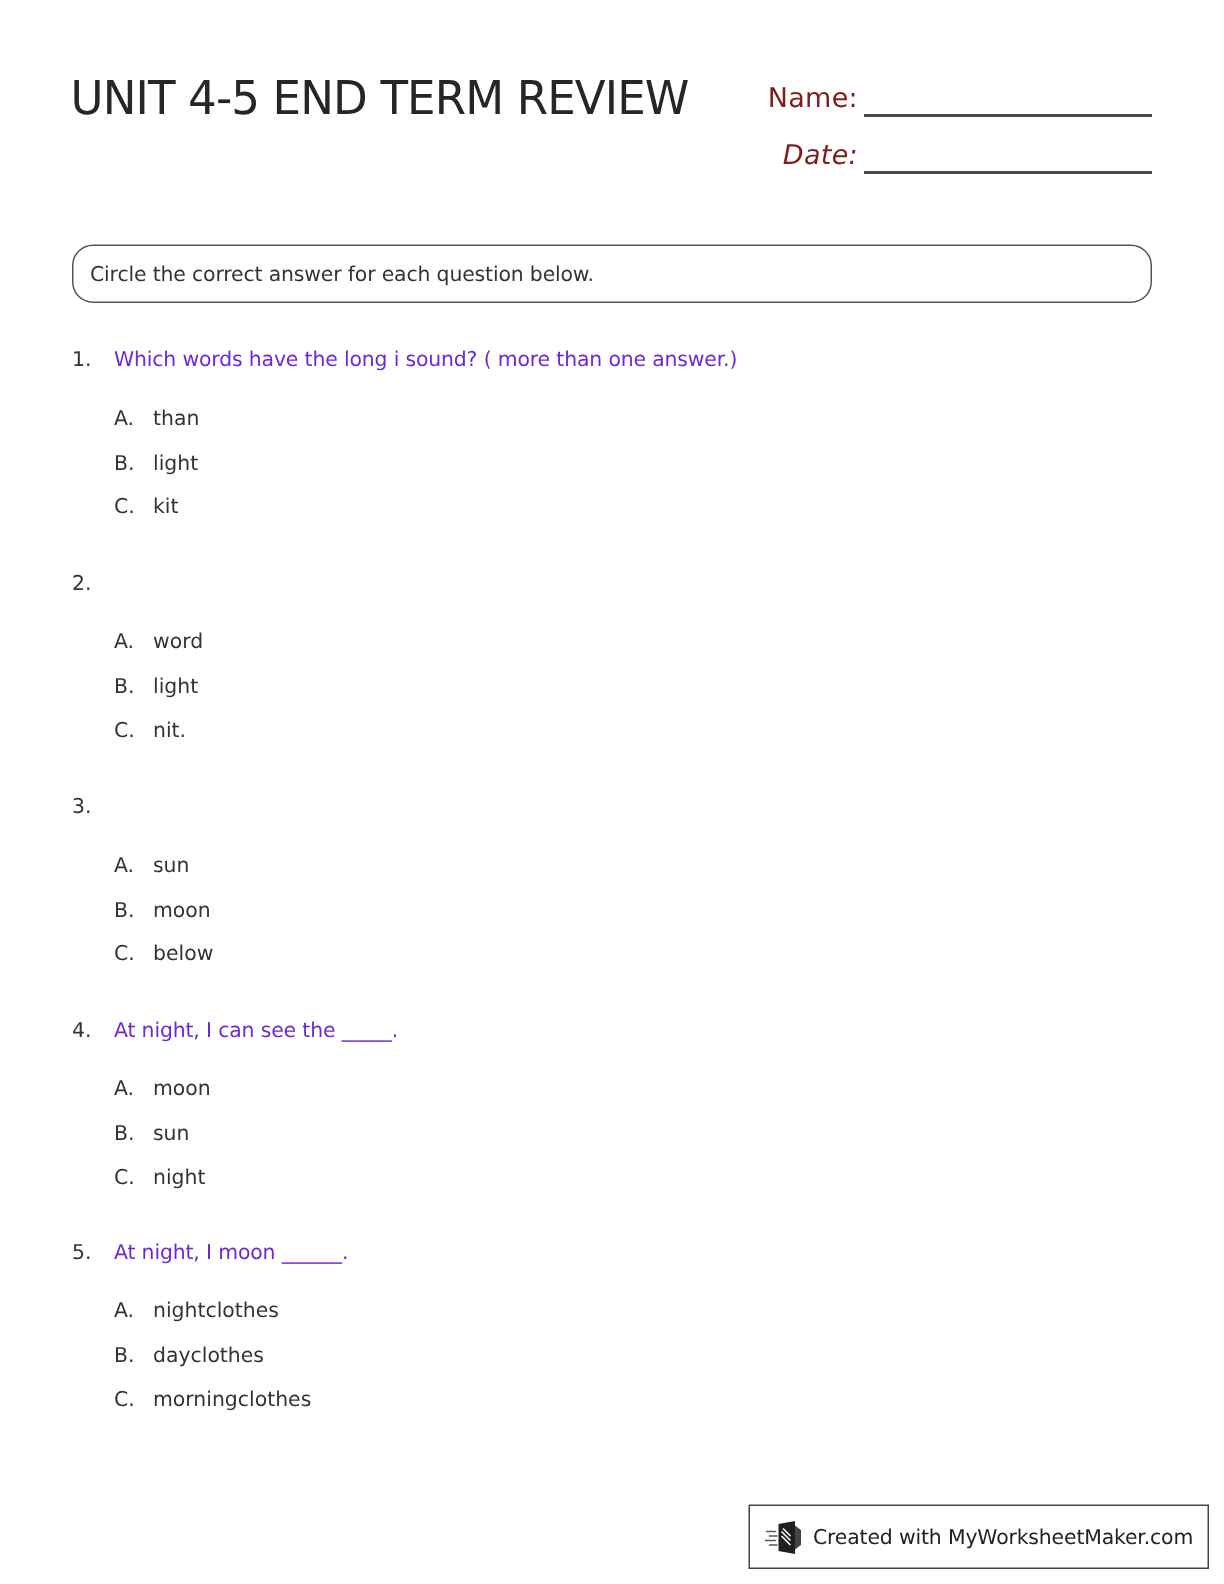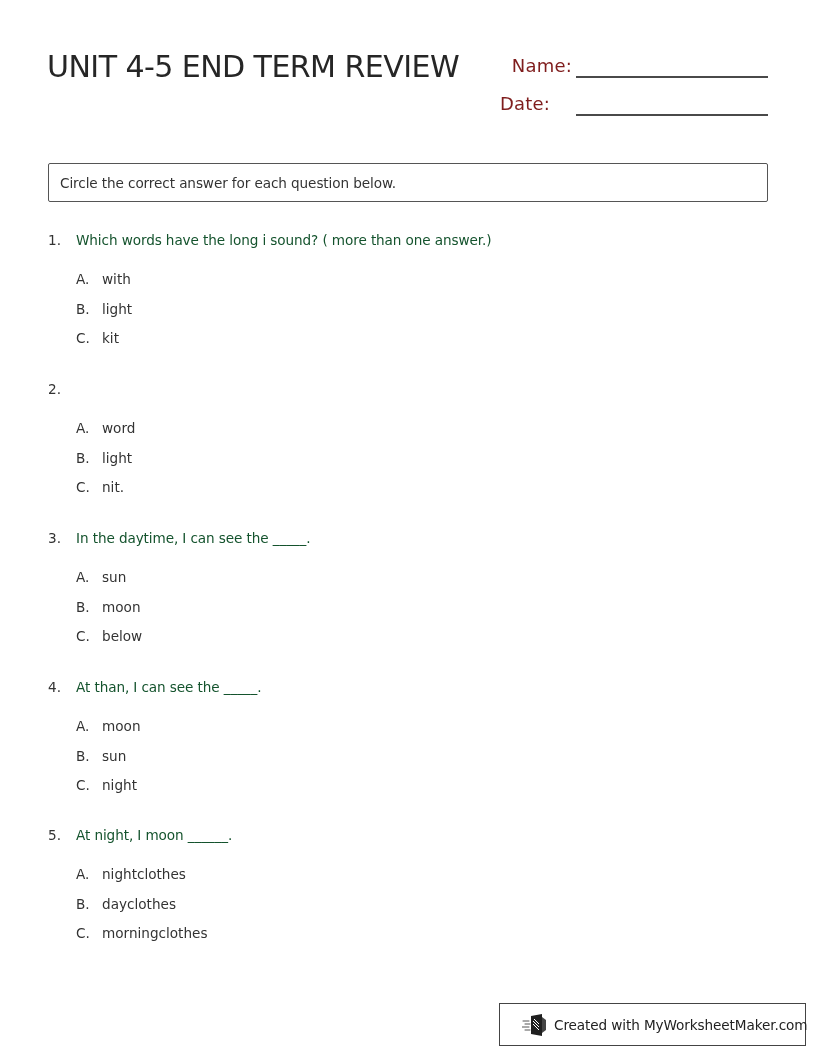--- a/index.html
+++ b/index.html
@@ -44,21 +44,21 @@
       height: 2px;
       background: #4a4a4a;
     }
     .instructions {
       position: absolute;
       left: 48px;
       top: 163px;
       width: 720px;
       height: 39px;
       border: 1.5px solid #555555;
-      border-radius: 2px;
+      border-radius: 14px;
       padding-left: 11px;
       display: flex;
       align-items: center;
     }
     .instructions-text {
       font-size: 13.6px;
       color: #333333;
       letter-spacing: -0.1px;
     }
     .question {
@@ -75,21 +75,21 @@
       left: 0;
       top: 0;
       font-size: 13.6px;
       color: #333333;
     }
     .q-text {
       position: absolute;
       left: 28px;
       top: 0;
       font-size: 13.6px;
-      color: #14532d;
+      color: #6d28d9;
       white-space: nowrap;
       letter-spacing: -0.1px;
     }
     .options {
       position: absolute;
       left: 28px;
       top: 39px;
     }
     .option {
       position: relative;
@@ -112,21 +112,21 @@
     }
     .footer {
       position: absolute;
       left: 499px;
       top: 1003px;
       width: 307px;
       height: 43px;
       border: 1.5px solid #444444;
       display: flex;
       align-items: center;
-      padding-left: 22px;
+      padding-left: 10px;
     }
     .footer-logo {
       width: 26px;
       height: 24px;
       margin-right: 6px;
       flex-shrink: 0;
     }
     .footer-text {
       font-size: 13.6px;
       color: #222222;
@@ -137,38 +137,38 @@
 </head>
 <body>
 
 <h1 class="title">UNIT 4-5 END TERM REVIEW</h1>
 
 <div class="field" style="left:500px; top:52px; width:72px; height:24px; justify-content:flex-end;">
   <span class="field-label">Name:</span>
 </div>
 <div class="field-line" style="left:576px; top:76px; width:192px;"></div>
 
-<div class="field" style="left:500px; top:90px; width:72px; height:24px; ">
+<div class="field" style="left:500px; top:90px; width:72px; height:24px; justify-content:flex-end;font-style:italic;">
   <span class="field-label">Date:</span>
 </div>
 <div class="field-line" style="left:576px; top:114px; width:192px;"></div>
 
 <div class="instructions">
   <span class="instructions-text">Circle the correct answer for each question below.</span>
 </div>
 
 <div class="question" style="top:232px;">
   <div class="q-line">
     <span class="q-num">1.</span>
     <span class="q-text">Which words have the long i sound? ( more than one answer.)</span>
   </div>
   <div class="options">
     <div class="option">
       <span class="opt-letter">A.</span>
-      <span class="opt-text">with</span>
+      <span class="opt-text">than</span>
     </div>
     <div class="option">
       <span class="opt-letter">B.</span>
       <span class="opt-text">light</span>
     </div>
     <div class="option">
       <span class="opt-letter">C.</span>
       <span class="opt-text">kit</span>
     </div>
   </div>
@@ -190,42 +190,41 @@
     <div class="option">
       <span class="opt-letter">C.</span>
       <span class="opt-text">nit.</span>
     </div>
   </div>
 </div>
 
 <div class="question" style="top:530px;">
   <div class="q-line">
     <span class="q-num">3.</span>
-    <span class="q-text">In the daytime, I can see the _____.</span>
   </div>
   <div class="options">
     <div class="option">
       <span class="opt-letter">A.</span>
       <span class="opt-text">sun</span>
     </div>
     <div class="option">
       <span class="opt-letter">B.</span>
       <span class="opt-text">moon</span>
     </div>
     <div class="option">
       <span class="opt-letter">C.</span>
       <span class="opt-text">below</span>
     </div>
   </div>
 </div>
 
 <div class="question" style="top:679px;">
   <div class="q-line">
     <span class="q-num">4.</span>
-    <span class="q-text">At than, I can see the _____.</span>
+    <span class="q-text">At night, I can see the _____.</span>
   </div>
   <div class="options">
     <div class="option">
       <span class="opt-letter">A.</span>
       <span class="opt-text">moon</span>
     </div>
     <div class="option">
       <span class="opt-letter">B.</span>
       <span class="opt-text">sun</span>
     </div>

